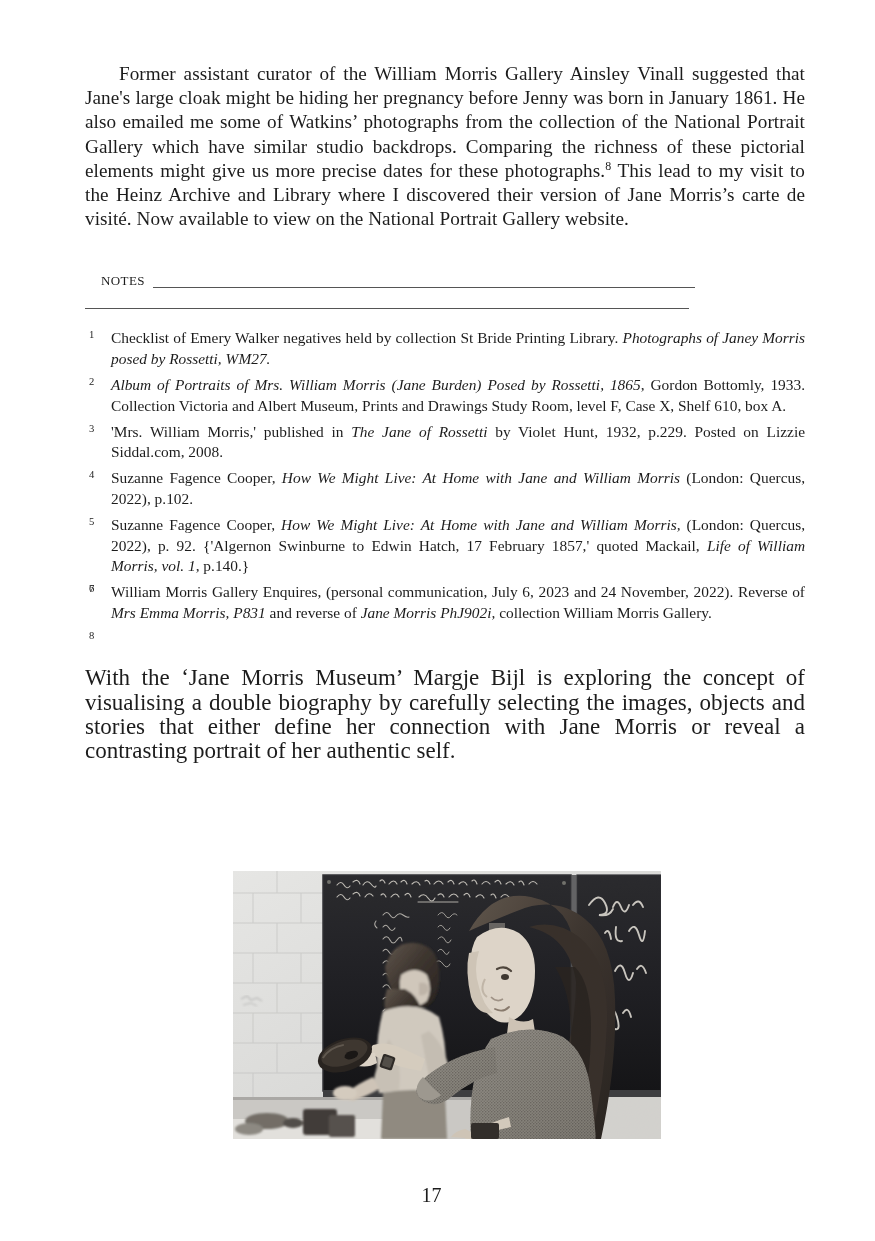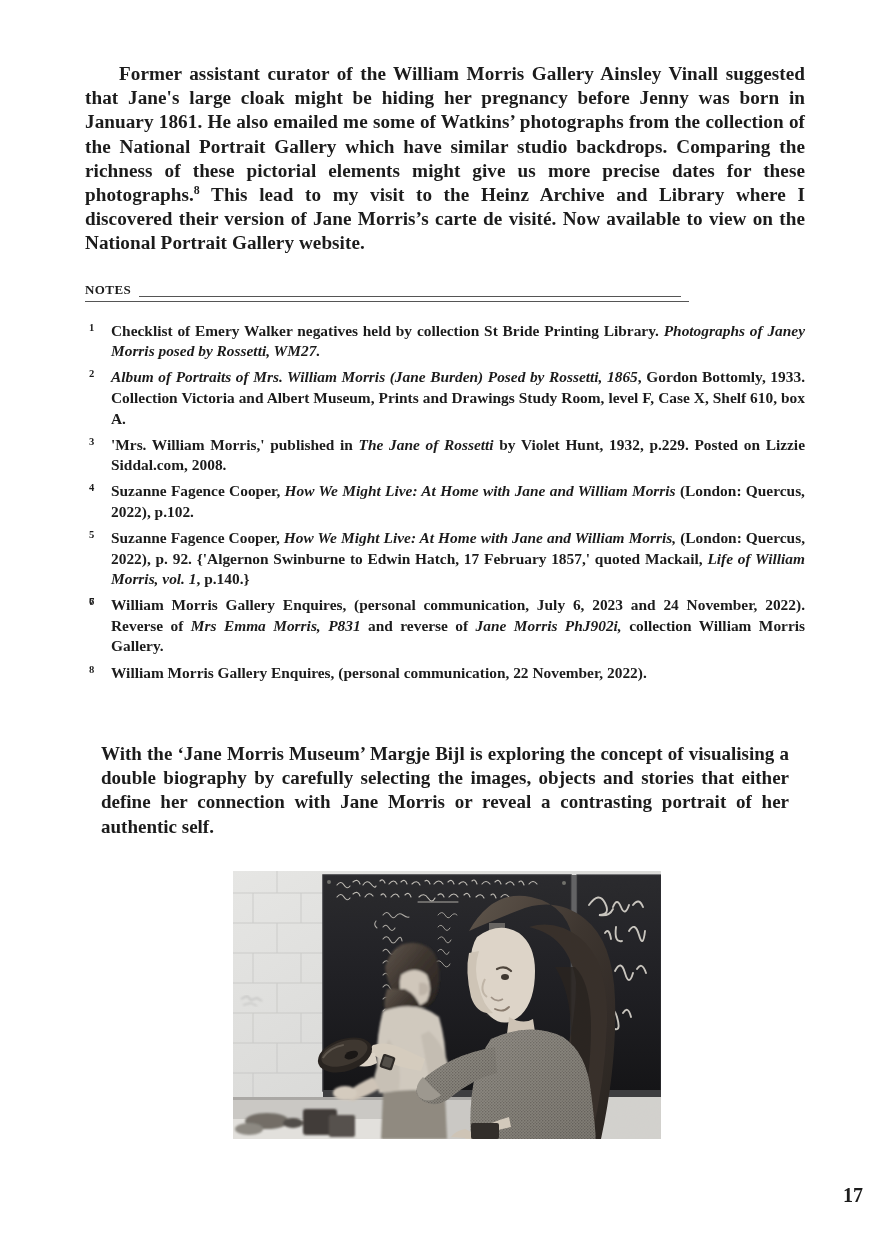--- a/index.html
+++ b/index.html
@@ -13,21 +13,20 @@
     position: relative;
     font-family: "Liberation Serif", "DejaVu Serif", serif;
     color: #1c1c1c;
     overflow: hidden;
   }
   .page {
     position: absolute;
     left: 0; top: 0;
     width: 875px;
     height: 1241px;
-    font-weight: bold;
   }
   .content {
     position: absolute;
     left: 85px;
     top: 62px;
     width: 720px;
   }
 
   
   .body-par {
@@ -42,21 +41,21 @@
   sup.fn {
     font-size: 0.62em;
     vertical-align: super;
     line-height: 0;
   }
 
   
   .section-head {
     display: flex;
     align-items: flex-end;
-    margin: 0;
+    margin: 16px;
     padding: 0;
   }
   .section-head .sc {
     font-size: 18px;
     letter-spacing: 0.4px;
     white-space: nowrap;
     font-variant: small-caps;
     text-transform: lowercase;
     padding-right: 8px;
     padding-bottom: 2px;
@@ -90,24 +89,24 @@
   .note .num {
     position: absolute;
     left: 4px;
     top: -3px;
     font-size: 10.6px;
   }
   .note i, .note em { font-style: italic; }
 
   
   .author-par {
-    font-size: 19px;
+    font-size: 23px;
     line-height: 24.4px;
     text-align: justify;
-    margin: 16px;
+    margin: 0;
   }
   .author-par .url { text-align: left; display: block; }
 
   
   .figure {
     position: absolute;
     left: 233px;
     top: 871px;
     width: 428px;
     height: 268px;
@@ -125,21 +124,21 @@
     text-align: center;
     font-size: 15.6px;
   }
   .fig-caption i { font-style: italic; }
 
   .page-number {
     position: absolute;
     left: 0;
     top: 1184px;
     width: 863px;
-    text-align: right;
+    text-align: center;
     font-size: 20px;
   }
 </style>
 </head>
 <body>
 
 <div class="page">
 
   <div class="content">
 
@@ -158,21 +157,21 @@
     <div style="height:19px"></div>
 
     <ol class="notes" id="notes-list">
         <li class="note"><span class="num">1</span><span>Checklist of Emery Walker negatives held by collection St Bride Printing Library. </span><i>Photographs of Janey Morris posed by Rossetti, WM27.</i></li>
         <li class="note"><span class="num">2</span><i>Album of Portraits of Mrs. William Morris (Jane Burden) Posed by Rossetti, 1865</i><span>, Gordon Bottomly, 1933. Collection Victoria and Albert Museum, Prints and Drawings Study Room, level F, Case X, Shelf 610, box A.</span></li>
         <li class="note"><span class="num">3</span><span>'Mrs. William Morris,' published in </span><i>The Jane of Rossetti</i><span> by Violet Hunt, 1932, p.229. Posted on Lizzie Siddal.com, 2008.</span></li>
         <li class="note"><span class="num">4</span><span>Suzanne Fagence Cooper, </span><i>How We Might Live: At Home with Jane and William Morris</i><span> (London: Quercus, 2022), p.102.</span></li>
         <li class="note"><span class="num">5</span><span>Suzanne Fagence Cooper, </span><i>How We Might Live: At Home with Jane and William Morris,</i><span> (London: Quercus, 2022), p. 92. {'Algernon Swinburne to Edwin Hatch, 17 February 1857,' quoted Mackail, </span><i>Life of William Morris, vol. 1</i><span>, p.140.}</span></li>
         <li class="note"><span class="num">6</span></li>
         <li class="note"><span class="num">7</span><span>William Morris Gallery Enquires, (personal communication, July 6, 2023 and 24 November, 2022). Reverse of </span><i>Mrs Emma Morris, P831</i><span> and reverse of </span><i>Jane Morris PhJ902i,</i><span> collection William Morris Gallery.</span></li>
-        <li class="note"><span class="num">8</span><span>William Morris Gallery Enquires, (personal communication, 22 November, 2022).</span></li>
+        <li class="note"><span class="num">8</span></li>
       </ol>
 
     <div style="height:18px"></div>
 
 
     <div style="height:19px"></div>
 
     <p class="author-par"><span>With the ‘Jane Morris Museum’ Margje Bijl is exploring the concept of visualising a double biography by carefully selecting the images, objects and stories that either define her connection with Jane Morris or reveal a contrasting portrait of her authentic self.</span><br></p>
 
   </div>

